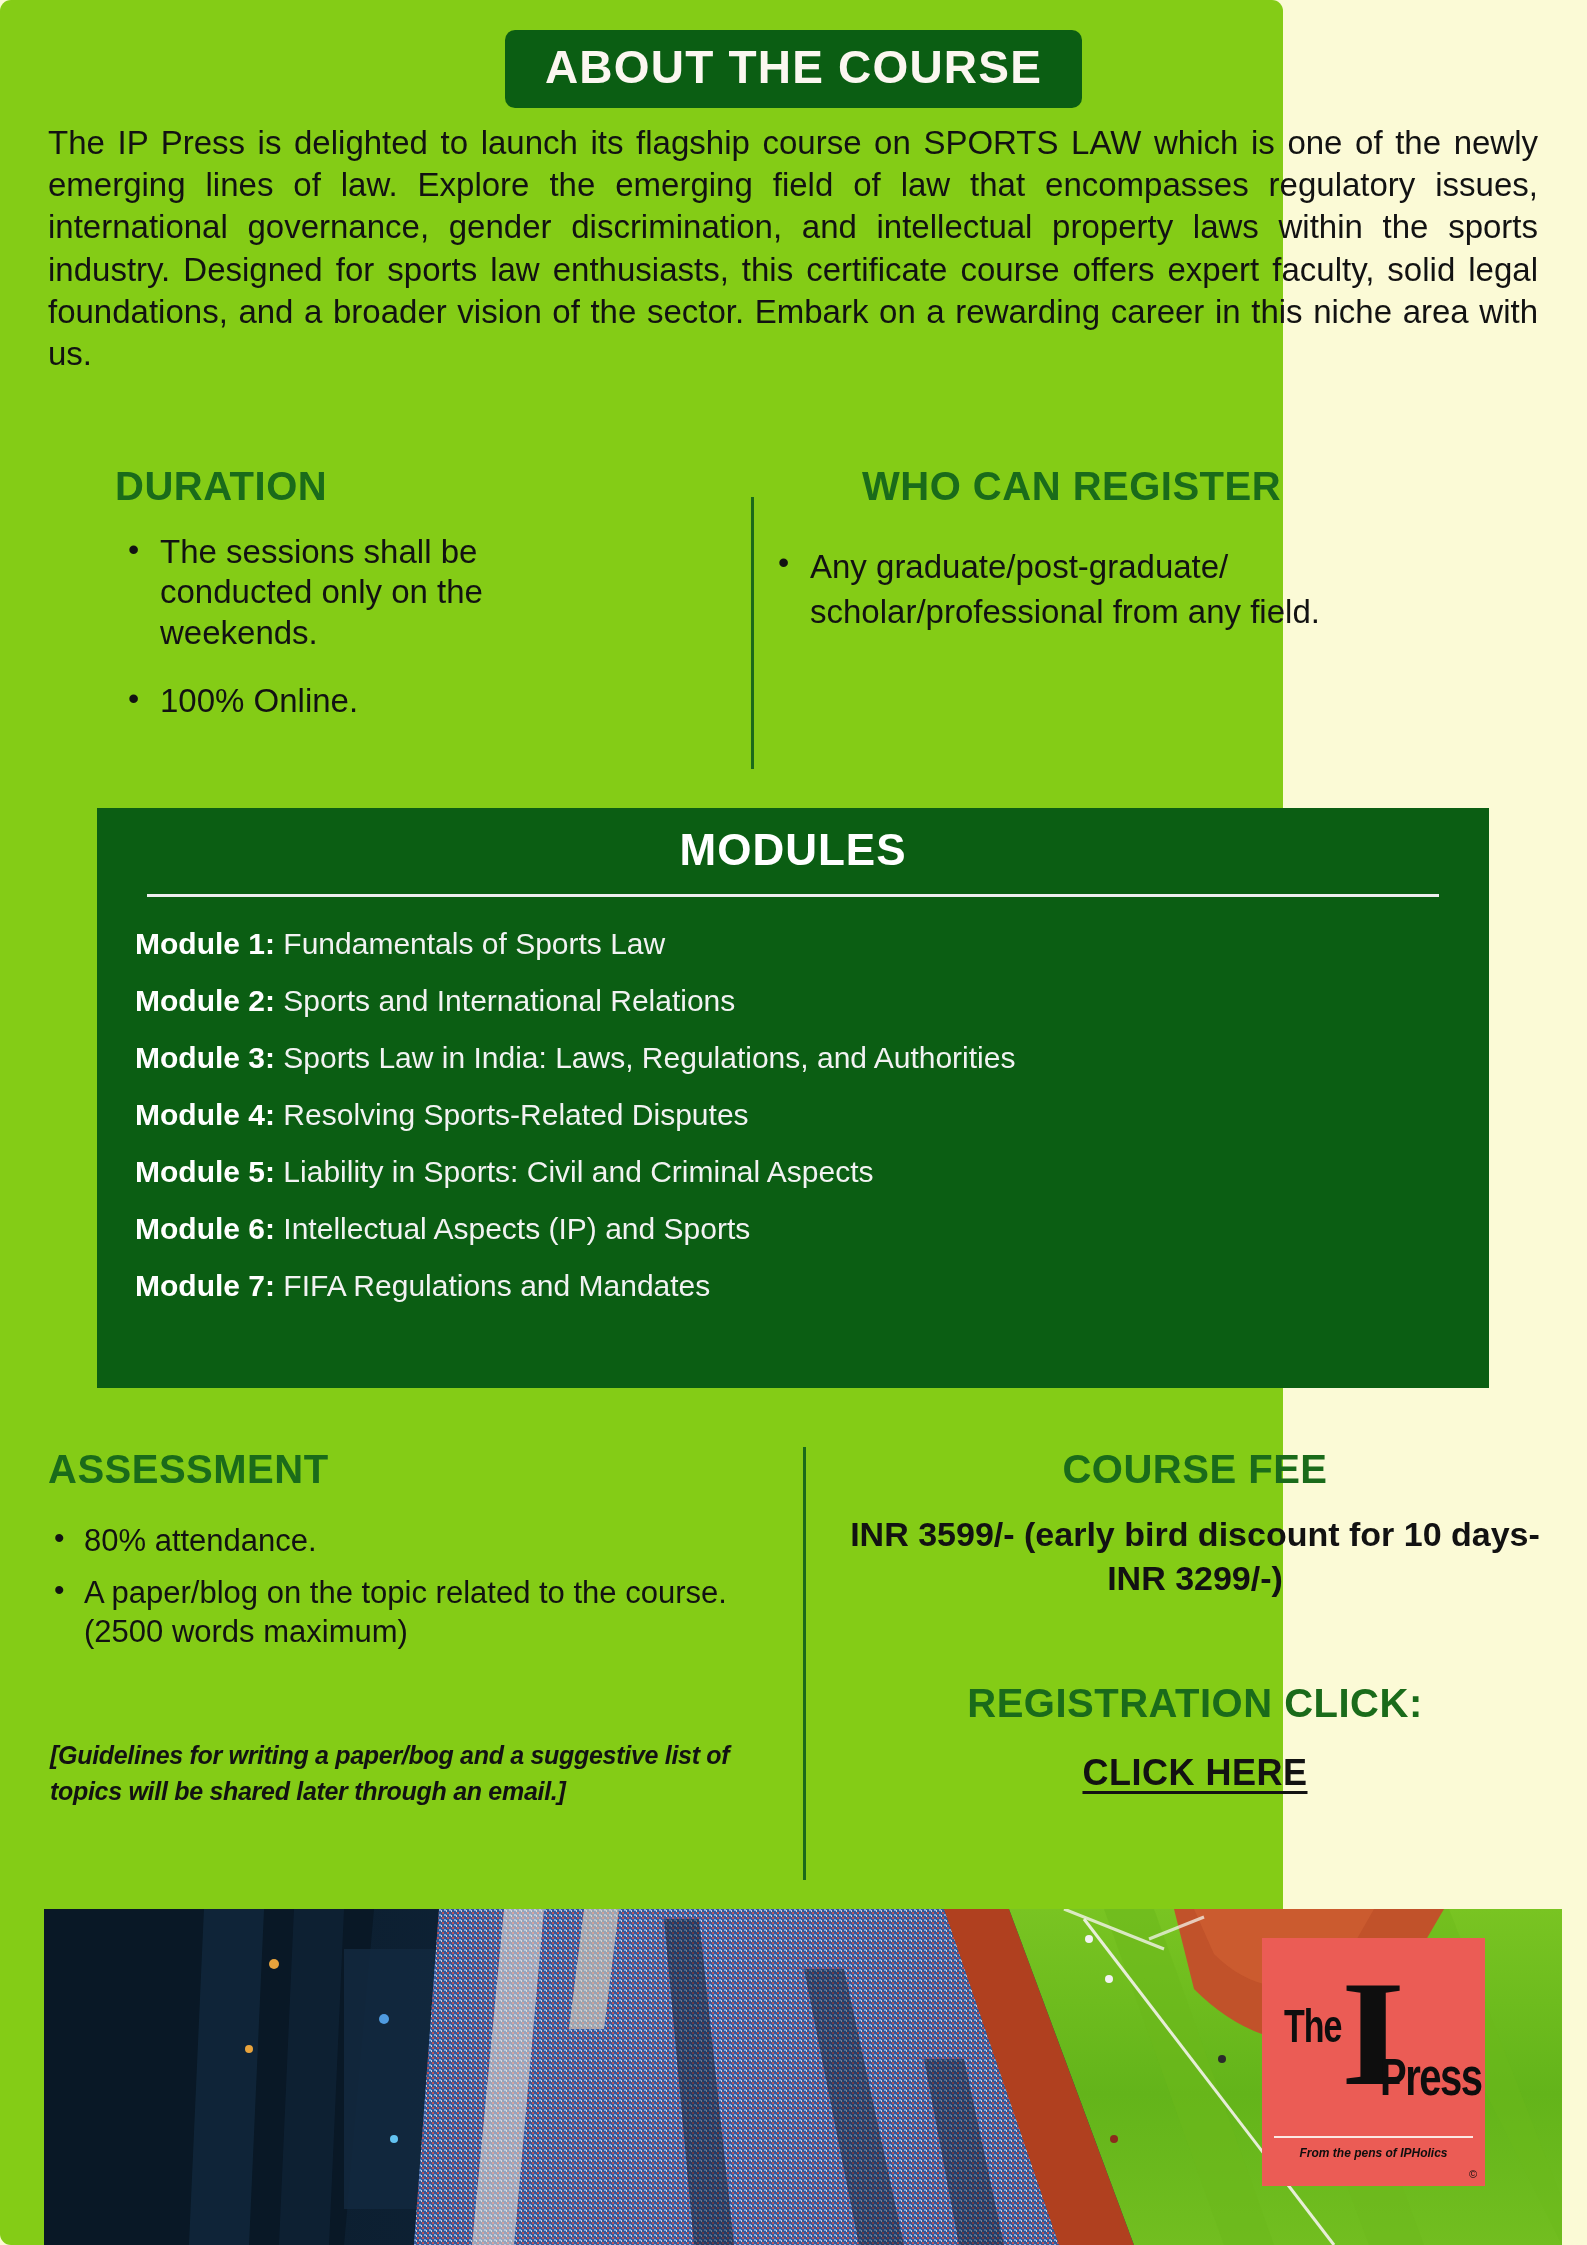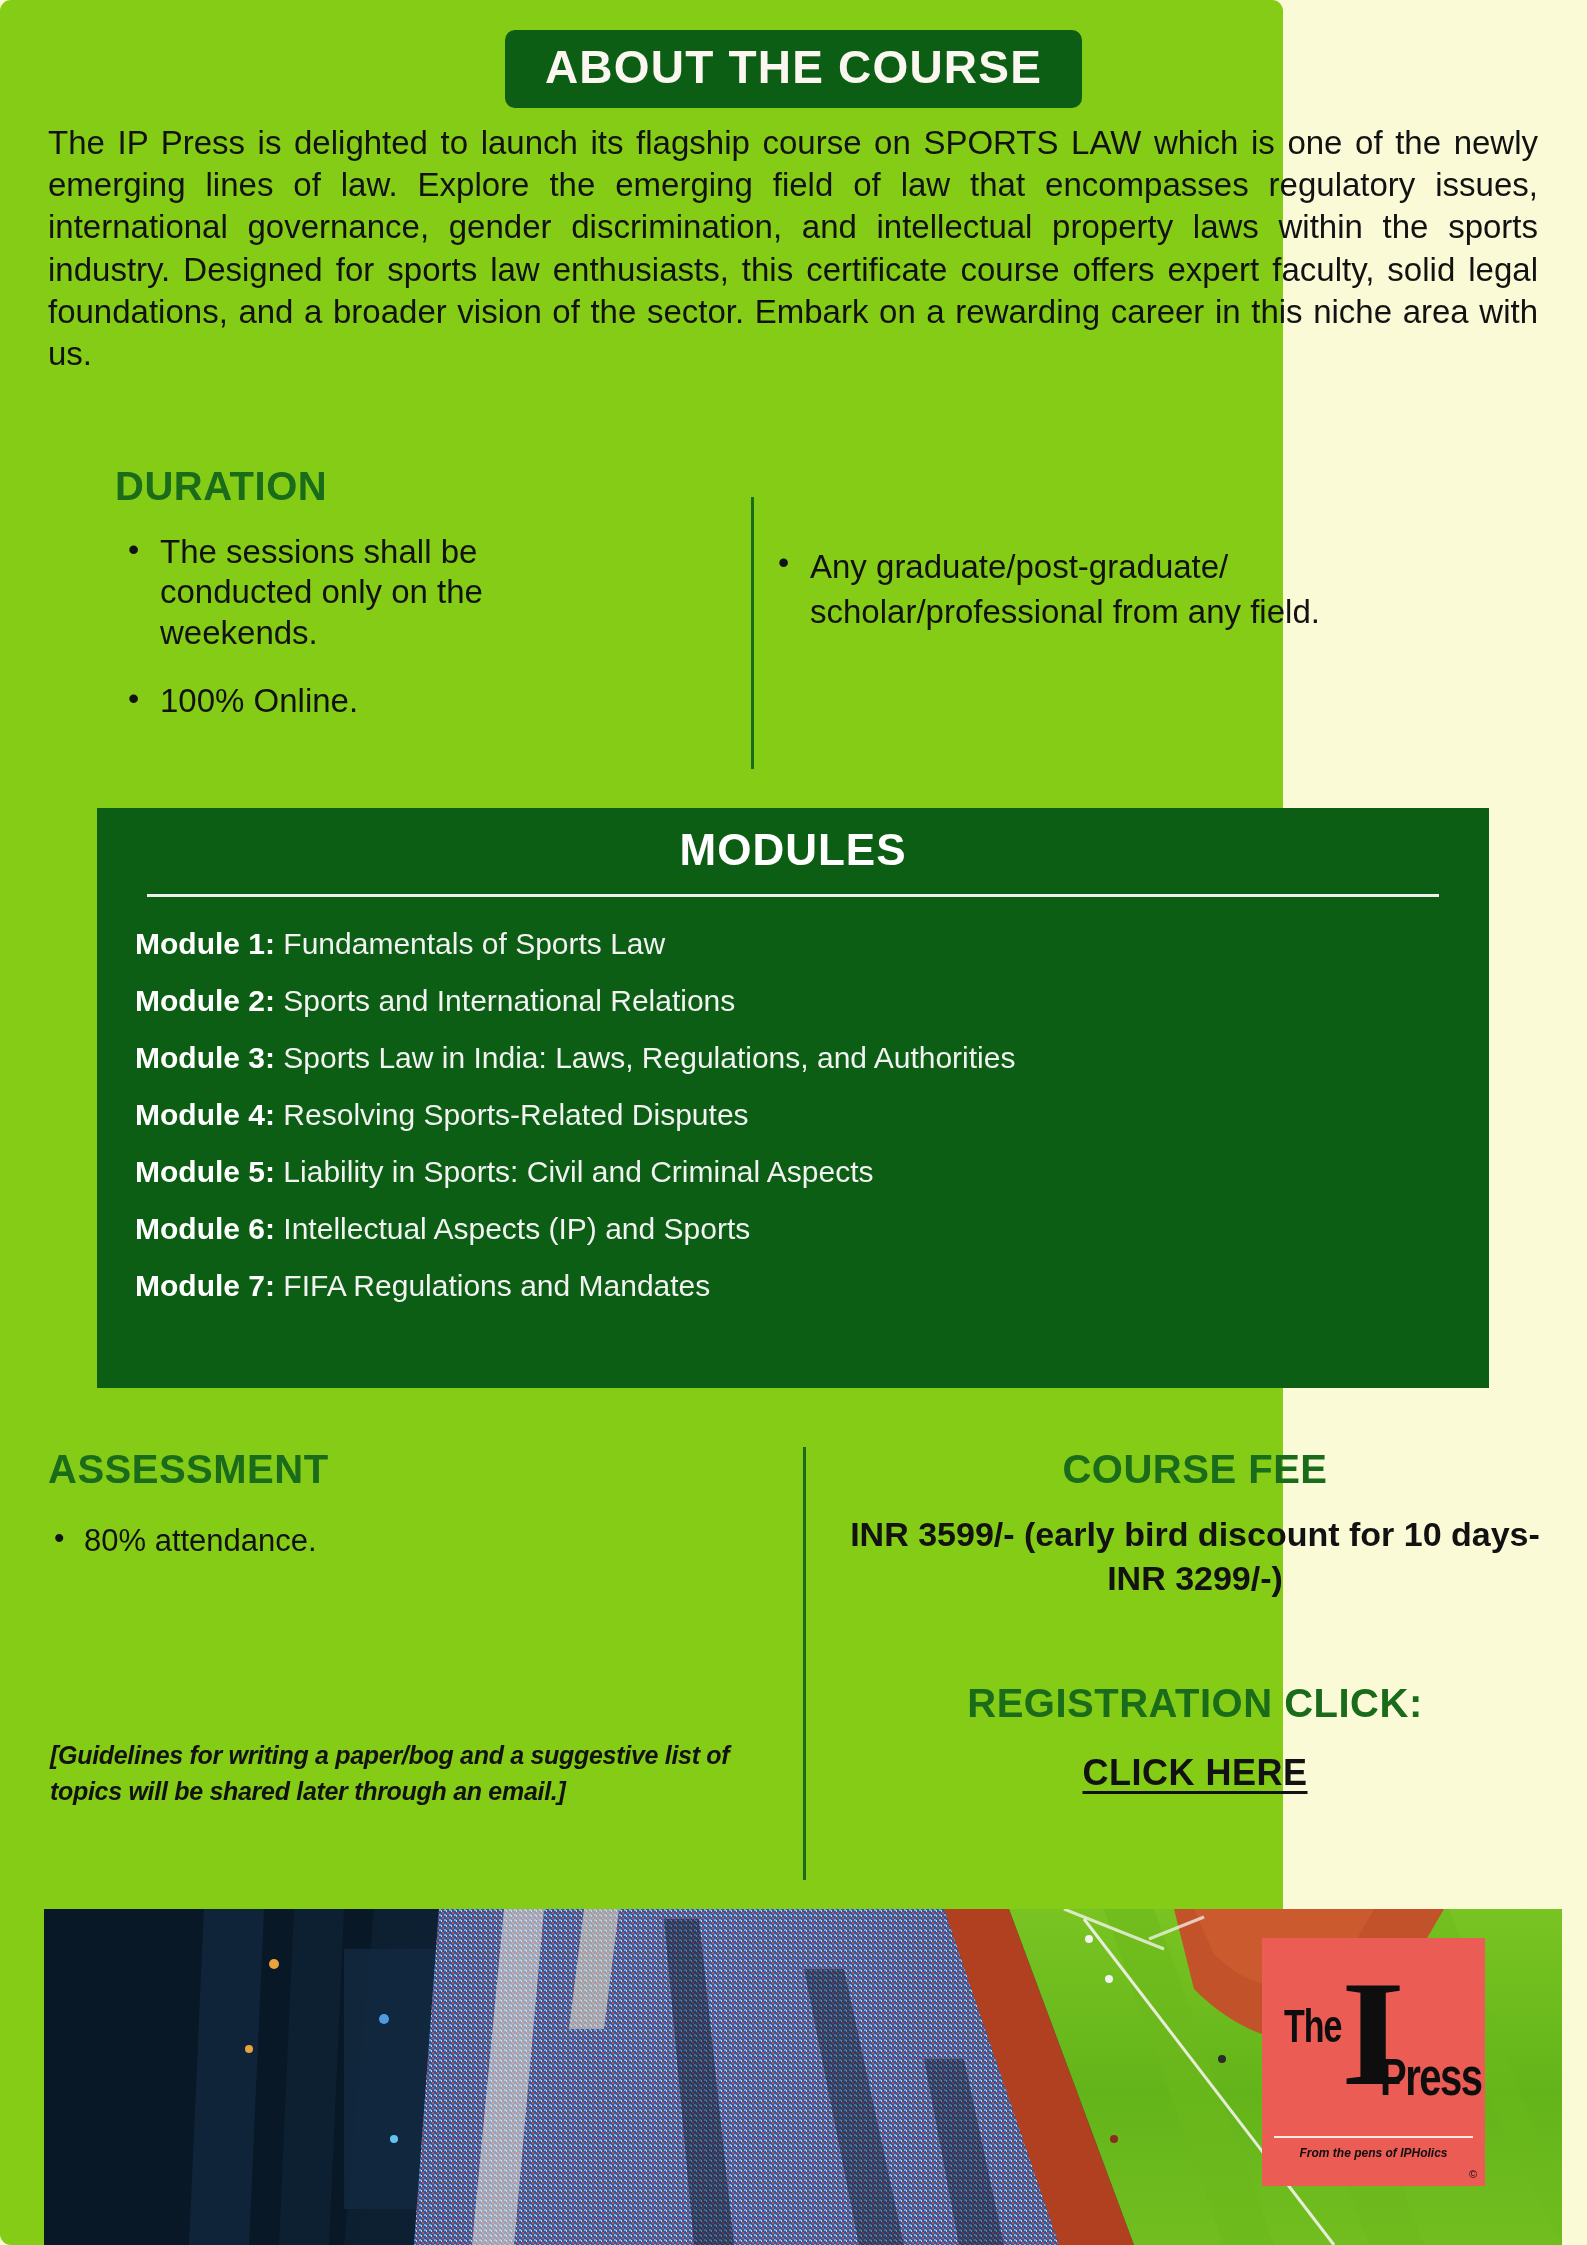--- a/index.html
+++ b/index.html
@@ -317,20 +317,21 @@
 
   <div class="sec-heading" id="duration-heading">DURATION</div>
 
   <ul class="bullets" id="duration-list">
     <li>The sessions shall be conducted only on the weekends.</li>
     <li>100% Online.</li>
   </ul>
 
   <div class="divider-top"></div>
 
+  <div class="sec-heading" id="who-heading">WHO CAN REGISTER</div>
 
   <ul class="bullets" id="who-list">
     <li>Any graduate/post-graduate/ scholar/professional from any field.</li>
   </ul>
 
   <div class="modules-box">
     <div class="modules-title">MODULES</div>
     <div class="modules-rule"></div>
     <ul class="modules-list">
       <li><b>Module 1:</b> <span>Fundamentals of Sports Law</span></li>
@@ -340,20 +341,21 @@
       <li><b>Module 5:</b> <span>Liability in Sports: Civil and Criminal Aspects</span></li>
       <li><b>Module 6:</b> <span>Intellectual Aspects (IP) and Sports</span></li>
       <li><b>Module 7:</b> <span>FIFA Regulations and Mandates</span></li>
     </ul>
   </div>
 
   <div class="sec-heading" id="assessment-heading">ASSESSMENT</div>
 
   <ul id="assessment-list">
     <li>80% attendance.</li>
+    <li>A paper/blog on the topic related to the course. (2500 words maximum)</li>
   </ul>
 
   <div class="note">[Guidelines for writing a paper/bog and a suggestive list of topics will be shared later through an email.]</div>
 
   <div class="divider-bottom"></div>
 
   <div class="sec-heading" id="fee-heading">COURSE FEE</div>
 
   <div class="fee-text">INR 3599/- (early bird discount for 10 days- INR 3299/-)</div>
 

